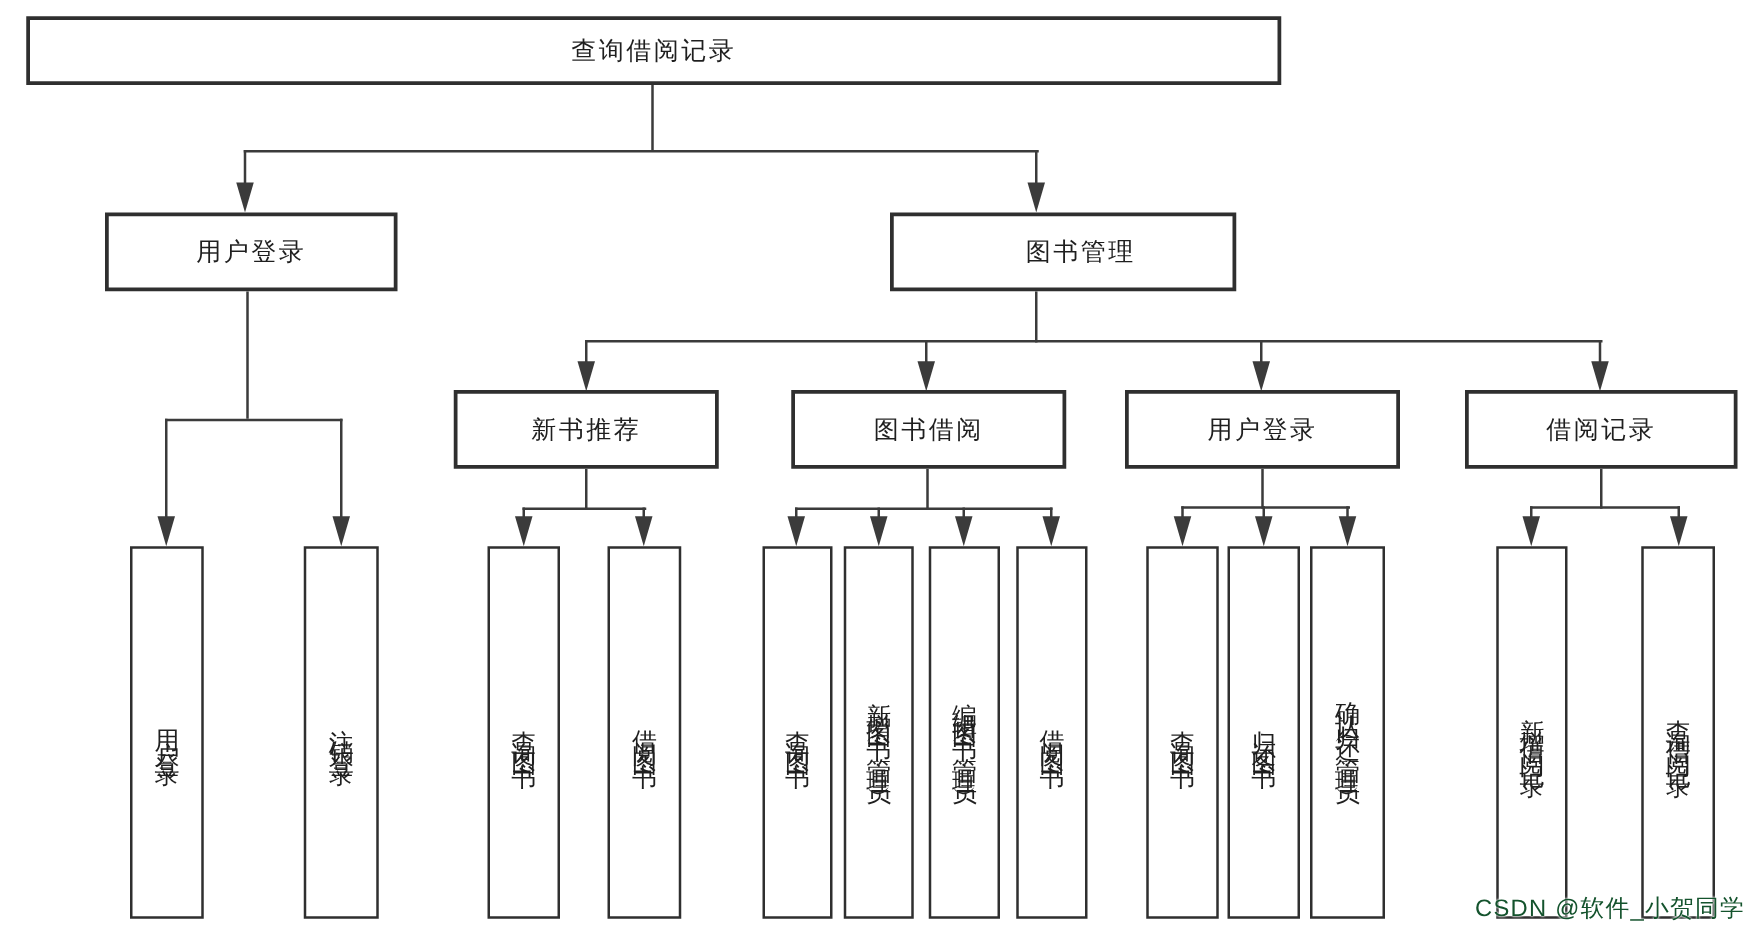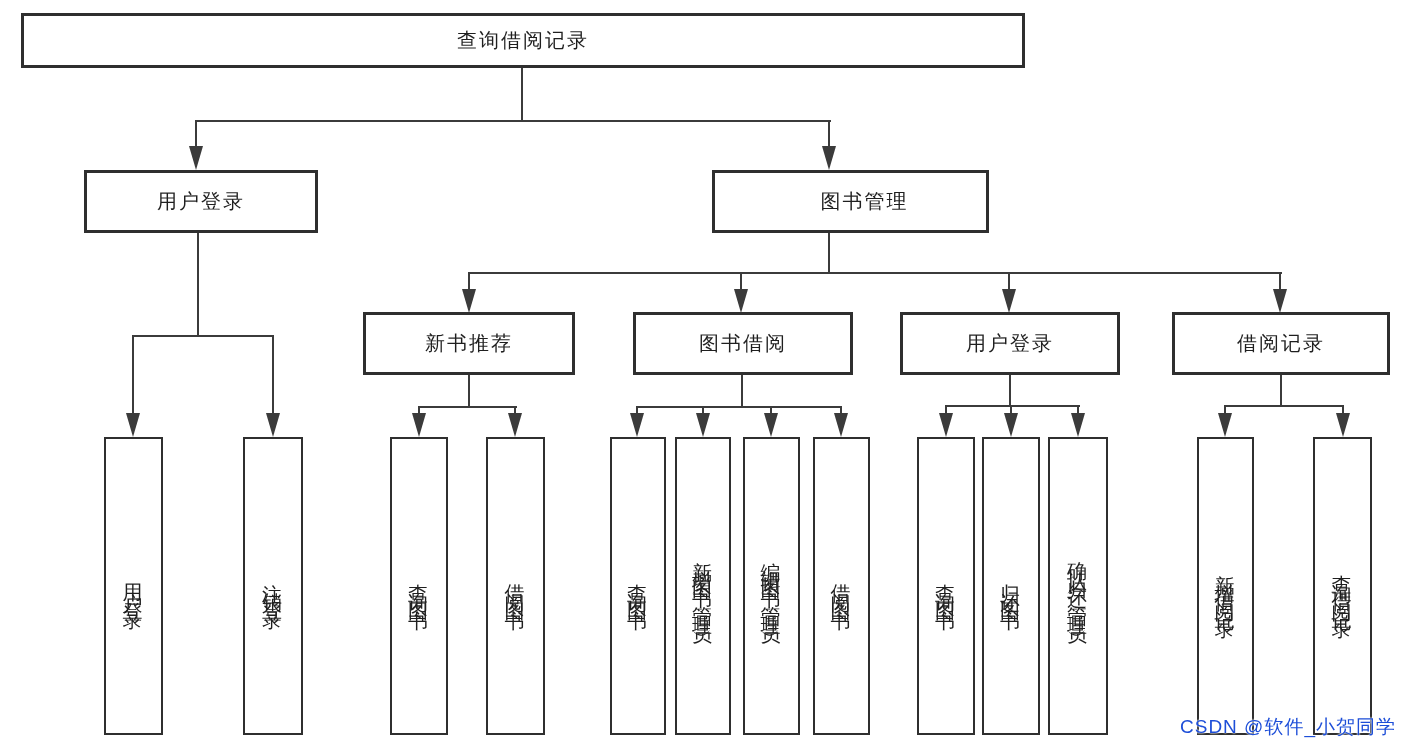--- a/index.html
+++ b/index.html
@@ -44,21 +44,21 @@
     text-orientation:mixed;
     font-size:20px;
     letter-spacing:9px;
     white-space:nowrap;
   }
   .watermark{
     position:absolute;
     left:1180px;top:714px;
     font-size:19px;
     letter-spacing:1px;
-    color:#1d4ed8;
+    color:#14532d;
     text-shadow:0 0 2px #fff, 0 0 2px #fff;
     z-index:5;
   }
 </style>
 </head>
 <body>
 
 <div class="canvas">
 
   <div class="vline" style="left:521px;top:68px;height:52px;"></div>

